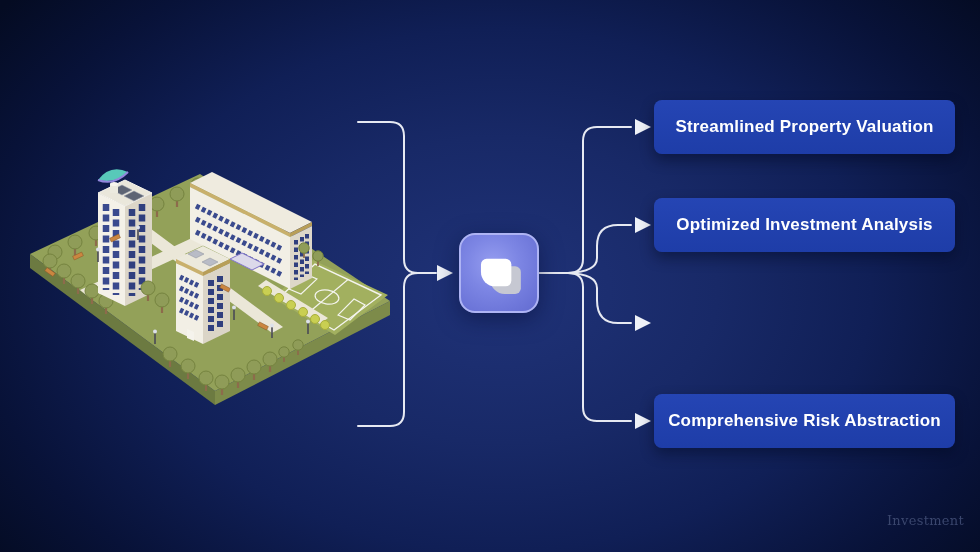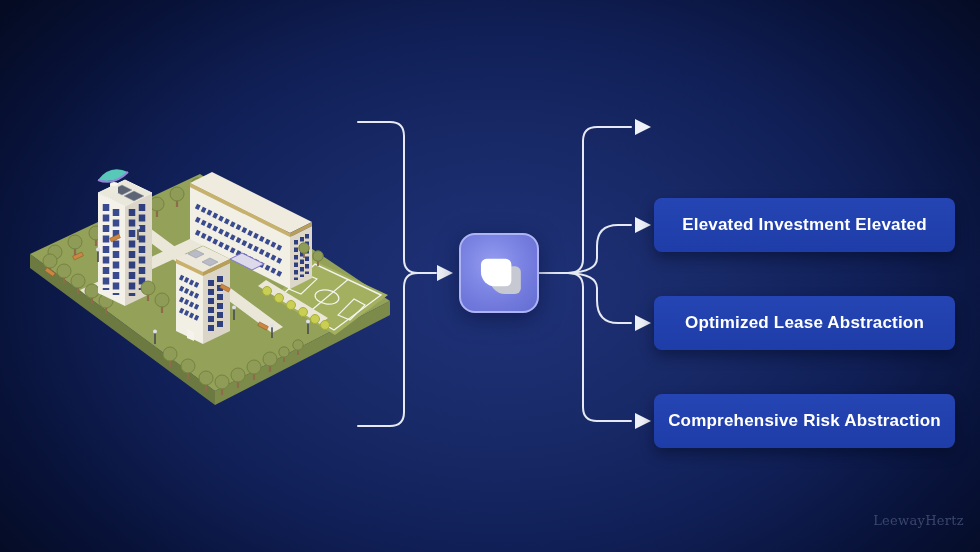--- a/index.html
+++ b/index.html
@@ -200,25 +200,25 @@
     </g>
   </svg>
 
   <div class="hub">
     <svg width="76" height="76" viewBox="0 0 80 80">
       <path transform="translate(31,33)" fill="#c6c8d2" d="M6,0 h20 a6,6 0 0 1 6,6 v17 a6,6 0 0 1 -6,6 h-11 a15,15 0 0 1 -15,-15 v-8 a6,6 0 0 1 6,-6 z"></path>
       <path transform="translate(21,25)" fill="#ffffff" d="M6,0 h20 a6,6 0 0 1 6,6 v17 a6,6 0 0 1 -6,6 h-11 a15,15 0 0 1 -15,-15 v-8 a6,6 0 0 1 6,-6 z"></path>
     </svg>
   </div>
 
+  <div class="benefit b1">
+    <span>Streamlined Property Valuation</span>
+  </div>
   <div class="benefit b2">
-    <span>Elevated Investment Elevated</span>
-  </div>
-  <div class="benefit b3">
-    <span>Optimized Lease Abstraction</span>
+    <span>Optimized Investment Analysis</span>
   </div>
   <div class="benefit b4">
     <span>Comprehensive Risk Abstraction</span>
   </div>
 
-  <div class="watermark">LeewayHertz</div>
+  <div class="watermark">Investment</div>
 
 </div>
 
 </body></html>

